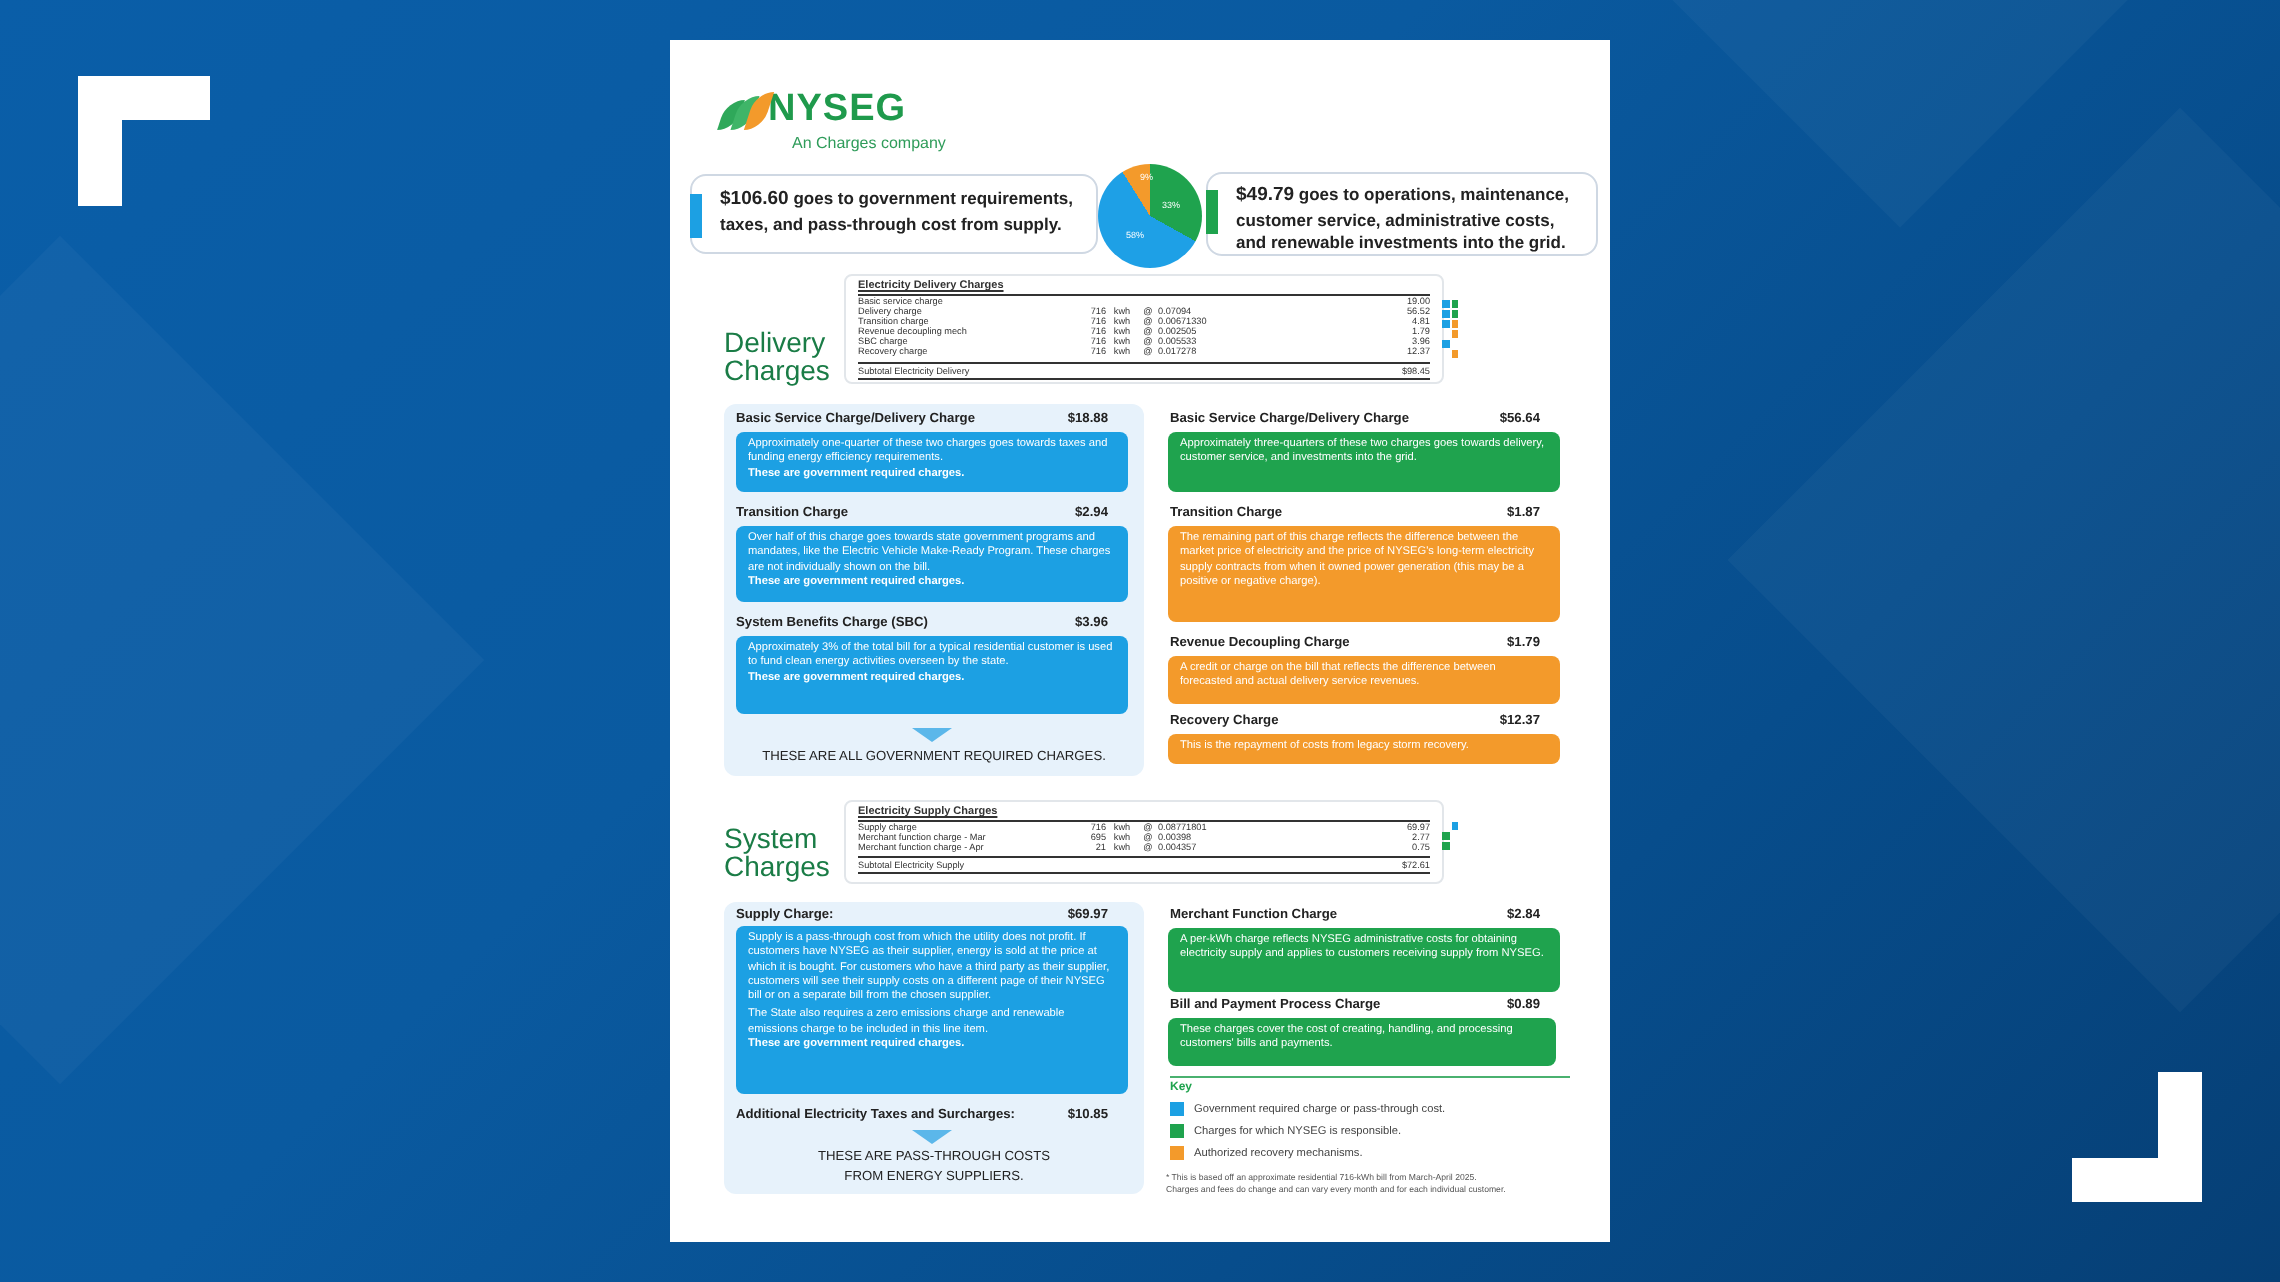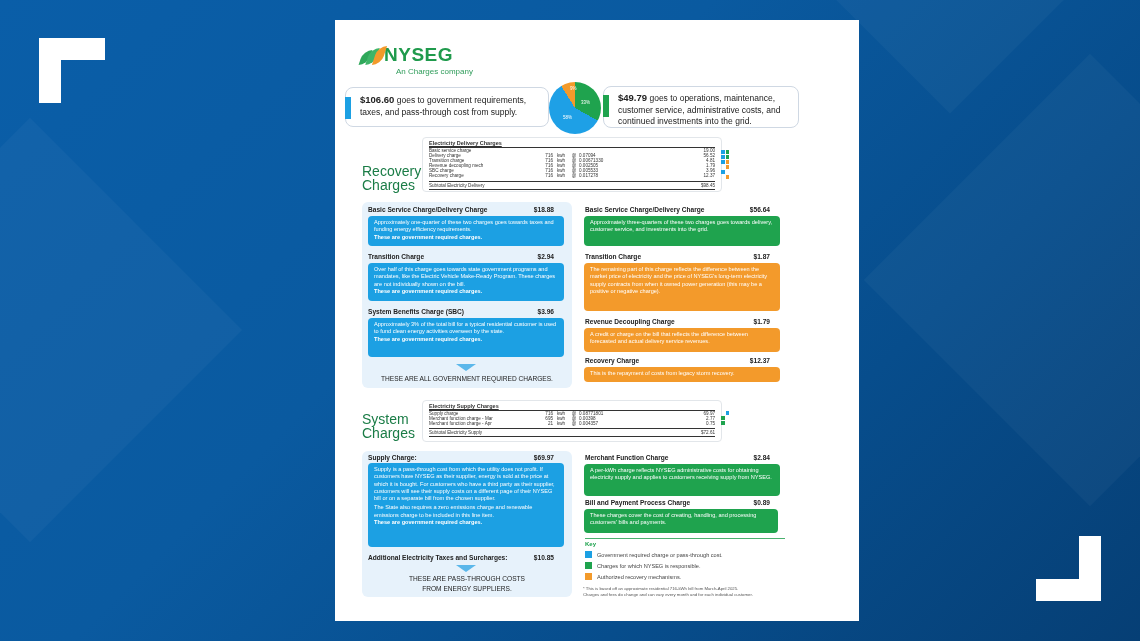--- a/index.html
+++ b/index.html
@@ -8,39 +8,39 @@
     font-family: "Liberation Sans", sans-serif;
     background: linear-gradient(135deg, #0a5ea8 0%, #0a5aa0 40%, #074d8c 70%, #063f75 100%);
     position: relative;
   }
   .bg-shape {
     position: absolute; transform: rotate(45deg);
     background: rgba(255,255,255,0.035);
   }
   .corner { position: absolute; background: #fff; }
   .doc {
-    position: absolute; left: 335px; top: 20px; width: 524px; height: 601px;
+    position: absolute; left: 335px; top: 20px; width: 470px; height: 601px;
     background: #fff; overflow: hidden;
   }
   .logo { position: absolute; left: 26px; top: 24px; }
   .logo-row { display: flex; align-items: center; }
   .leaves { display: flex; align-items: flex-end; margin-right: 2px; }
   .leaf { width: 9px; height: 17px; border-radius: 9px 0 9px 0; margin-right: -2px; transform: skewX(-18deg); }
   .logo-text { font-size: 19px; color: #1f9a4c; font-weight: bold; letter-spacing: 0.5px; }
   .logo-sub { font-size: 8px; color: #2f9c5a; margin-left: 35px; margin-top: 1px; }
 
   .title-box {
     position: absolute; left: 158px; top: 6px; width: 288px; height: 50px;
     background: #1ea952; border-radius: 3px; color: #fff;
     font-size: 17px; display: flex; align-items: center; justify-content: center;
   }
   .sum-box {
     position: absolute; border: 1px solid #cfd8e3; border-radius: 8px;
     font-size: 8.5px; color: #222; line-height: 1.35;
-    padding: 6px 8px 6px 14px; background: #fff;
+    padding: 6px 8px 6px 14px; background: #fff; font-weight: bold;
   }
   .sum-box .bar { position: absolute; left: -1px; top: 9px; width: 6px; height: 22px; }
   .sum-box b { font-size: 9.5px; }
   .pie { position: absolute; left: 214px; top: 62px; width: 52px; height: 52px; border-radius: 50%;
     background: conic-gradient(#1fa34e 0deg 119deg, #1ea0e6 119deg 328deg, #f39a2b 328deg 360deg); }
   .pie span { position: absolute; font-size: 4.5px; color: #fff; }
 
   .sec-title { position: absolute; font-size: 14px; color: #1a7c46; line-height: 1.0; }
   .bill-table {
     position: absolute; background: #fff; border: 1px solid #e2e6ea; border-radius: 4px;
@@ -111,25 +111,25 @@
     <div class="bar" style="background:#1ca0e3;"></div>
     <b>$106.60</b><span> goes to government requirements, taxes, and pass-through cost from supply.</span>
   </div>
   <div class="pie">
     <span style="left:32px;top:18px;">33%</span>
     <span style="left:14px;top:33px;">58%</span>
     <span style="left:21px;top:4px;">9%</span>
   </div>
   <div class="sum-box" style="left:268px;top:66px;width:196px;height:42px;padding-top:5px;">
     <div class="bar" style="background:#1fa34e;top:8px;"></div>
-    <b>$49.79</b><span> goes to operations, maintenance, customer  service, administrative costs, and continued investments  into the grid.</span>
+    <b>$49.79</b><span> goes to operations, maintenance, customer  service, administrative costs, and renewable investments  into the grid.</span>
   </div>
 
   <div class="sec-title" style="left:27px;top:144px;">
-    <div>Recovery</div>
+    <div>Delivery</div>
     <div>Charges</div>
   </div>
 
   <div class="bill-table" style="left:87px;top:117px;width:300px;height:55px;">
     <div class="th">Electricity Delivery Charges</div>
     <div id="dtable-rows">
         <div class="row">
           <span class="c1">Basic service charge</span>
           <span class="c2"></span>
           <span class="c3"></span>

